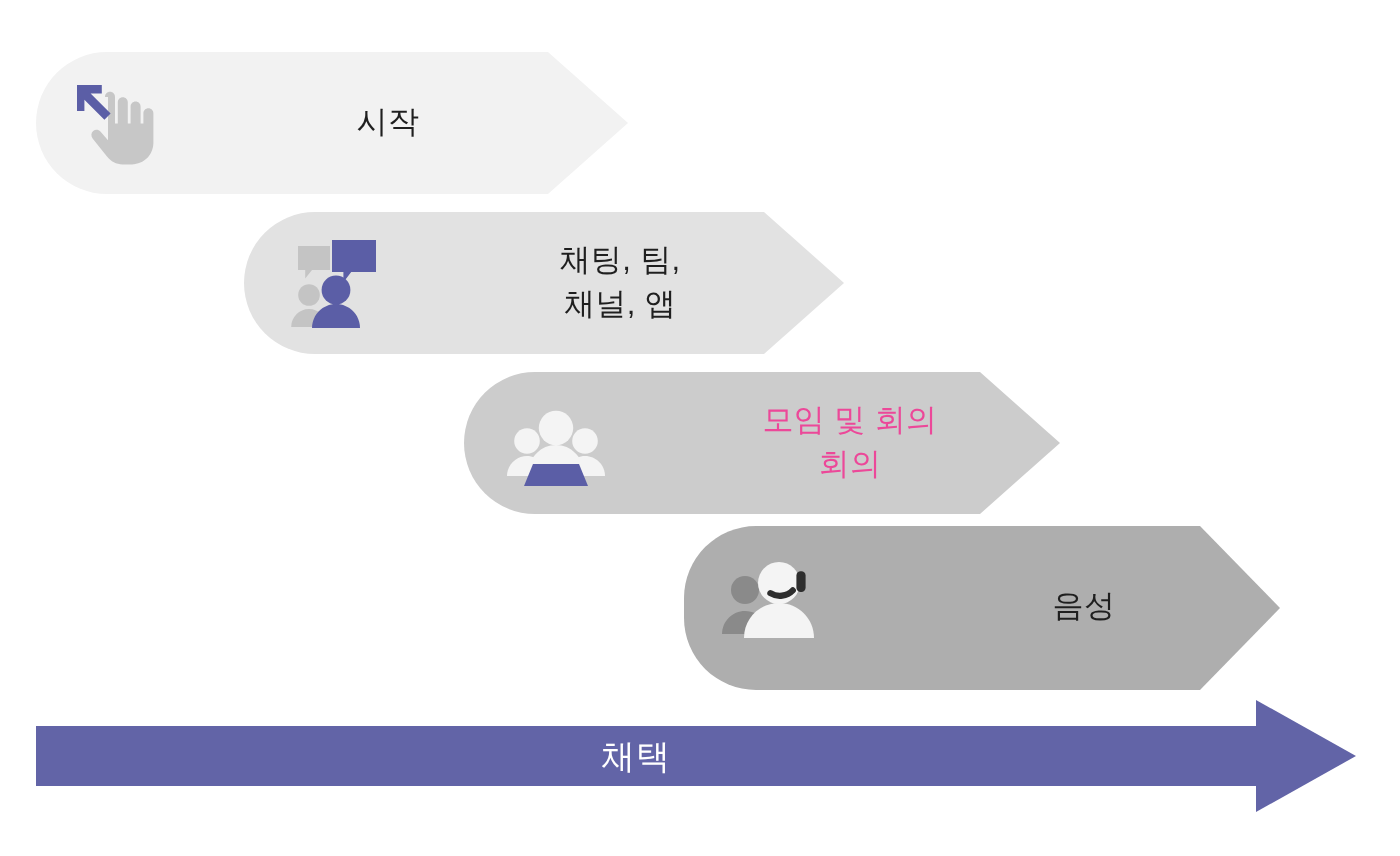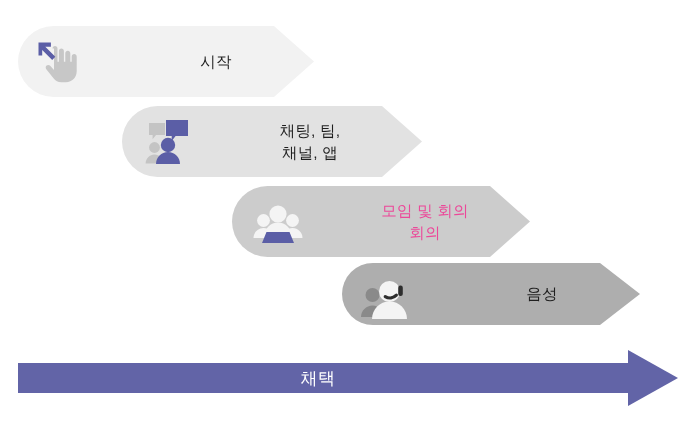--- a/index.html
+++ b/index.html
@@ -113,21 +113,21 @@
 
     <span class="chev-icon" style="left: 12px; top: 10px; width: 52px; height: 52px;">
       <svg viewBox="0 0 52 52" width="100%" height="100%" aria-hidden="true">
 
         <path fill="#c7c7c7" d="M22.5 12.5c0-1.5 1.1-2.6 2.5-2.6s2.5 1.1 2.5 2.6v13.2h1.4V15.2c0-1.5 1.1-2.6 2.5-2.6s2.5 1.1 2.5 2.6v10.5h1.4V17.4c0-1.5 1.1-2.6 2.5-2.6s2.5 1.1 2.5 2.6v8.3h1.4v-5c0-1.5 1.1-2.6 2.5-2.6s2.5 1.1 2.5 2.6v14.6c0 6.1-4.6 10.9-10.8 10.9h-4.6c-3.2 0-5.8-1.4-7.8-3.9l-7.2-9.1c-.9-1.2-.8-2.8.3-3.7 1.1-.9 2.7-.8 3.6.3l3.8 4.3V12.5z"></path>
 
         <path fill="#5b5ea6" d="M8.5 6.5h12.4v4.3h-5.6l10 10-3.1 3.1-10-10v5.6H8.5z"></path>
       </svg>
     </span>
 
-    <div class="chev-label" style="left: 118px; width: 160px; color: rgb(31, 31, 31);">시작</div>
+    <div class="chev-label" style="left: 96px; width: 160px; color: rgb(31, 31, 31);">시작</div>
   </div>
 
   <div class="chevron" id="stage-chat" style="left: 122px; top: 106px; width: 300px; height: 71px;">
     <div class="shape">
       <div class="body" style="width: 260px; background: rgb(226, 226, 226);"></div>
       <div class="point" style="left: 260px; width: 40px; background: rgb(226, 226, 226);"></div>
     </div>
 
     <span class="chev-icon" style="left: 20px; top: 10px; width: 52px; height: 52px;">
       <svg viewBox="0 0 52 52" width="100%" height="100%" aria-hidden="true">
@@ -167,21 +167,21 @@
         <path fill="#f4f4f4" d="M12.5 40c0-7.5 6-13.5 13.5-13.5S39.5 32.5 39.5 40z"></path>
 
         <path fill="#5b5ea6" d="M14.5 36h23l4.5 11H10z"></path>
       </svg>
     </span>
 
     <div class="chev-label" style="left: 108px; width: 170px; color: #ec4899;">모임 및 회의
 회의</div>
   </div>
 
-  <div class="chevron" id="stage-voice" style="left: 342px; top: 263px; width: 298px; height: 62px;">
+  <div class="chevron" id="stage-voice" style="left: 342px; top: 263px; width: 298px; height: 82px;">
     <div class="shape">
       <div class="body" style="width: 258px; background: rgb(174, 174, 174);"></div>
       <div class="point" style="left: 258px; width: 40px; background: rgb(174, 174, 174);"></div>
     </div>
 
     <span class="chev-icon" style="left: 18px; top: 9px; width: 54px; height: 54px;">
       <svg viewBox="0 0 54 54" width="100%" height="100%" aria-hidden="true">
 
         <circle cx="12.5" cy="23" r="7" fill="#8a8a8a"></circle>
         <path fill="#8a8a8a" d="M1 45c0-6.3 5.2-11.5 11.5-11.5S24 38.7 24 45z"></path>

